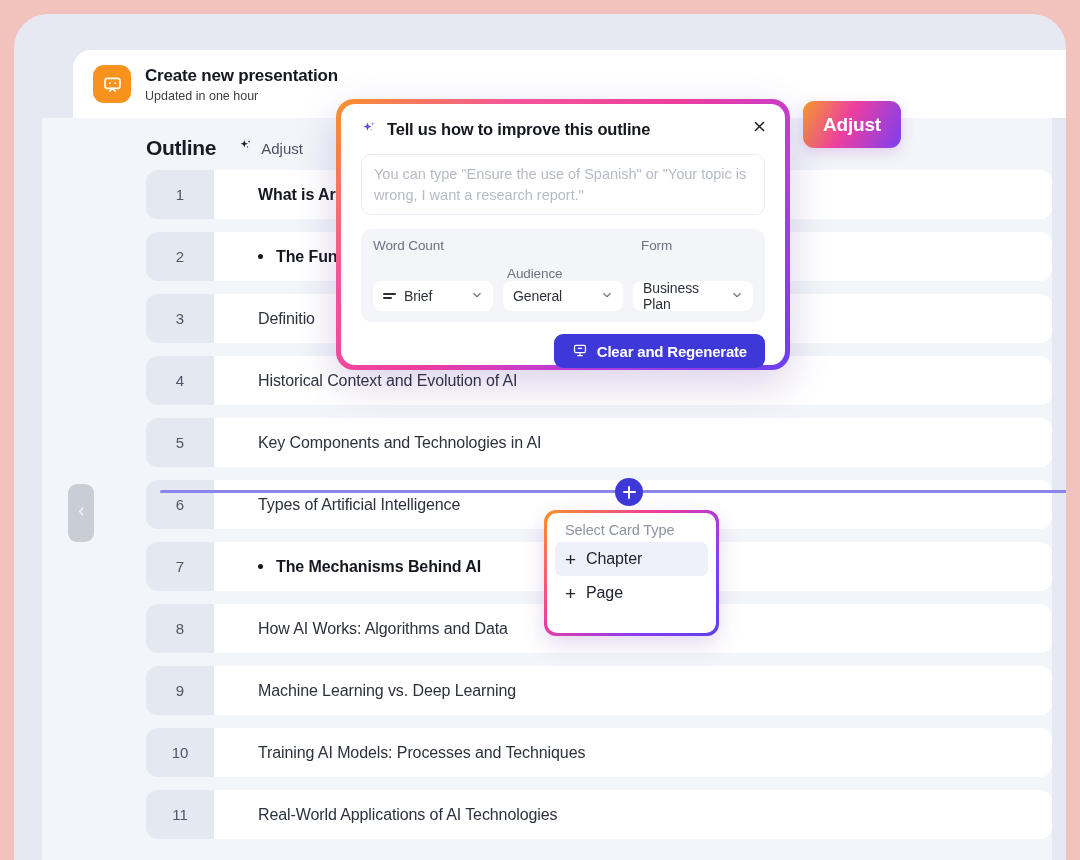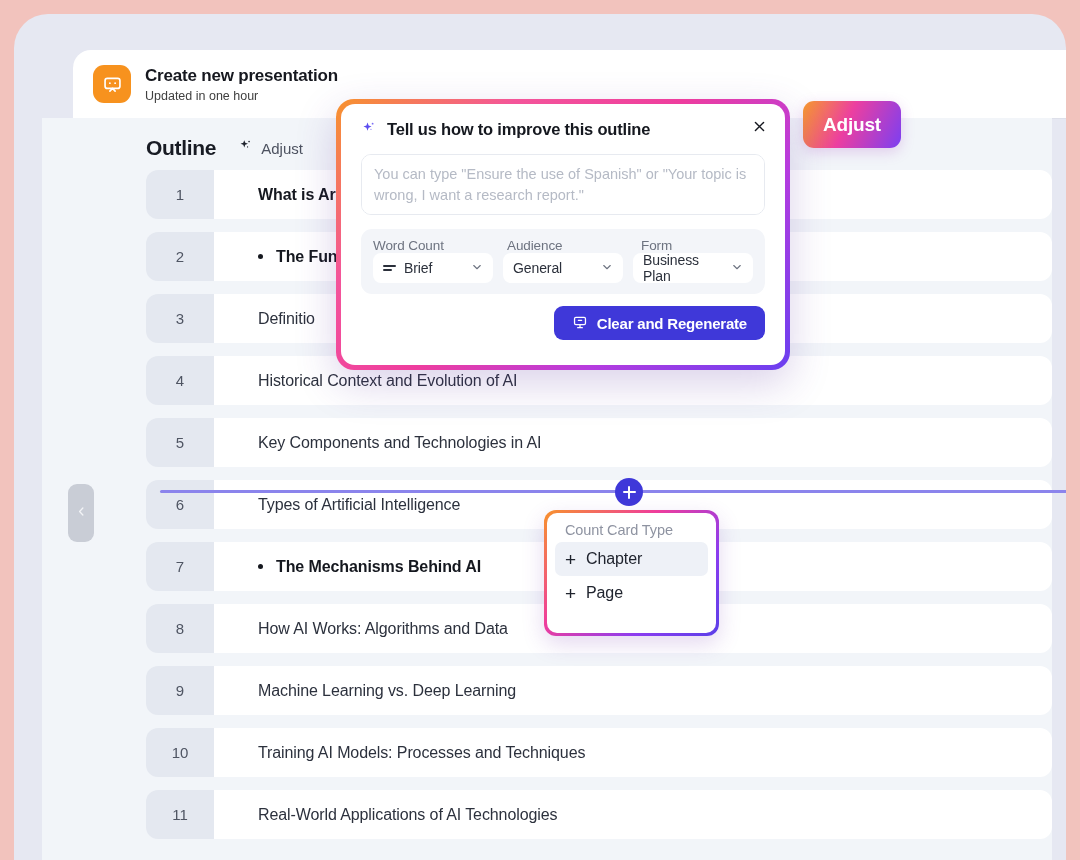--- a/index.html
+++ b/index.html
@@ -253,21 +253,21 @@
     margin-top: 10px;
     background: #f3f5f9;
     border-radius: 11px;
     padding: 9px 12px 11px 12px;
   }
   .opt-labels { display: flex; }
   .opt-label {
     font-size: 13.5px; color: #6d7380; letter-spacing: -0.1px;
   }
   .opt-label.w1 { width: 134px; }
-  .opt-label.w2 { width: 134px; }
+  .opt-label.w2 { width: 134px; margin-top: 28px; }
   .opt-controls { display: flex; gap: 10px; }
   .dropdown {
     height: 30px;
     background: #ffffff;
     border-radius: 8px;
     display: flex; align-items: center;
     padding: 0 10px; gap: 8px;
     font-size: 14px; color: #2b303b;
     cursor: pointer; letter-spacing: -0.1px;
   }
@@ -410,21 +410,21 @@
     </div>
 
     <div class="insert-divider"></div>
     <div class="insert-plus"></div>
 
     <div class="adjust-btn">Adjust</div>
 
 
     <div class="card-type-popup">
       <div class="card-type-inner">
-        <div class="card-type-head">Count Card Type</div>
+        <div class="card-type-head">Select Card Type</div>
         <div class="card-type-item active">
           <span class="plus-glyph">+</span>
           <span>Chapter</span>
         </div>
         <div class="card-type-item">
           <span class="plus-glyph">+</span>
           <span>Page</span>
         </div>
       </div>
     </div>

